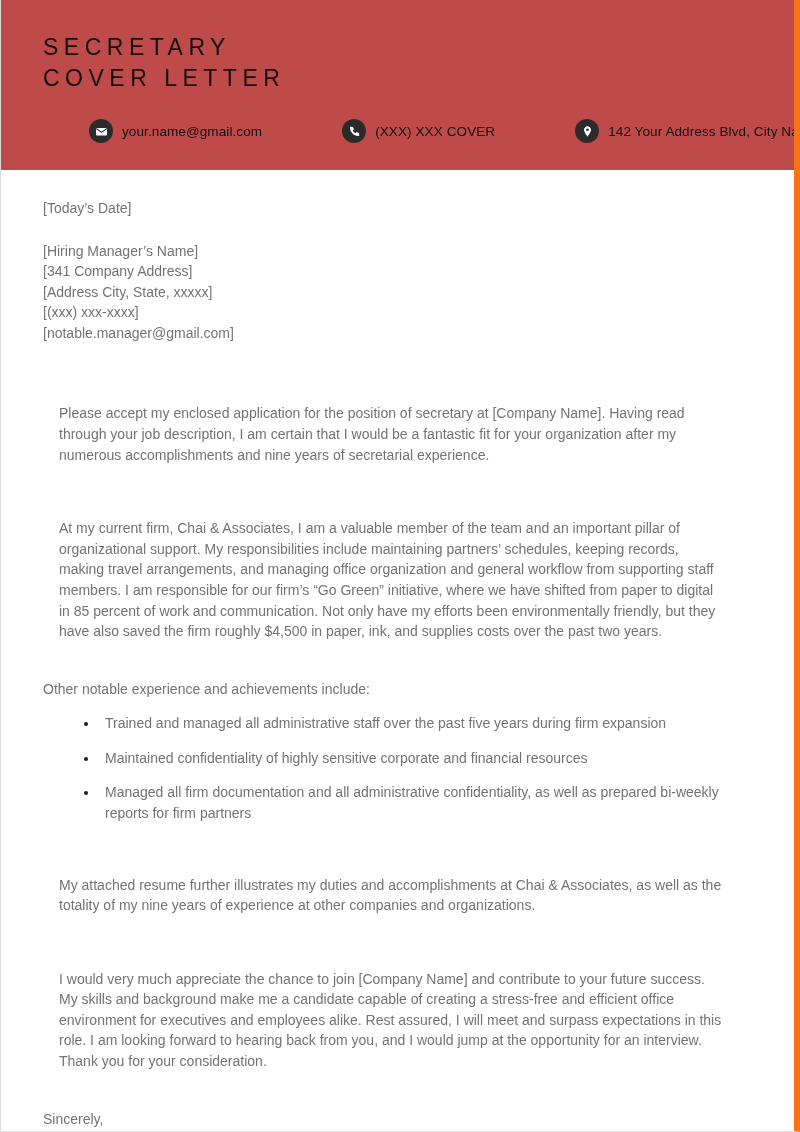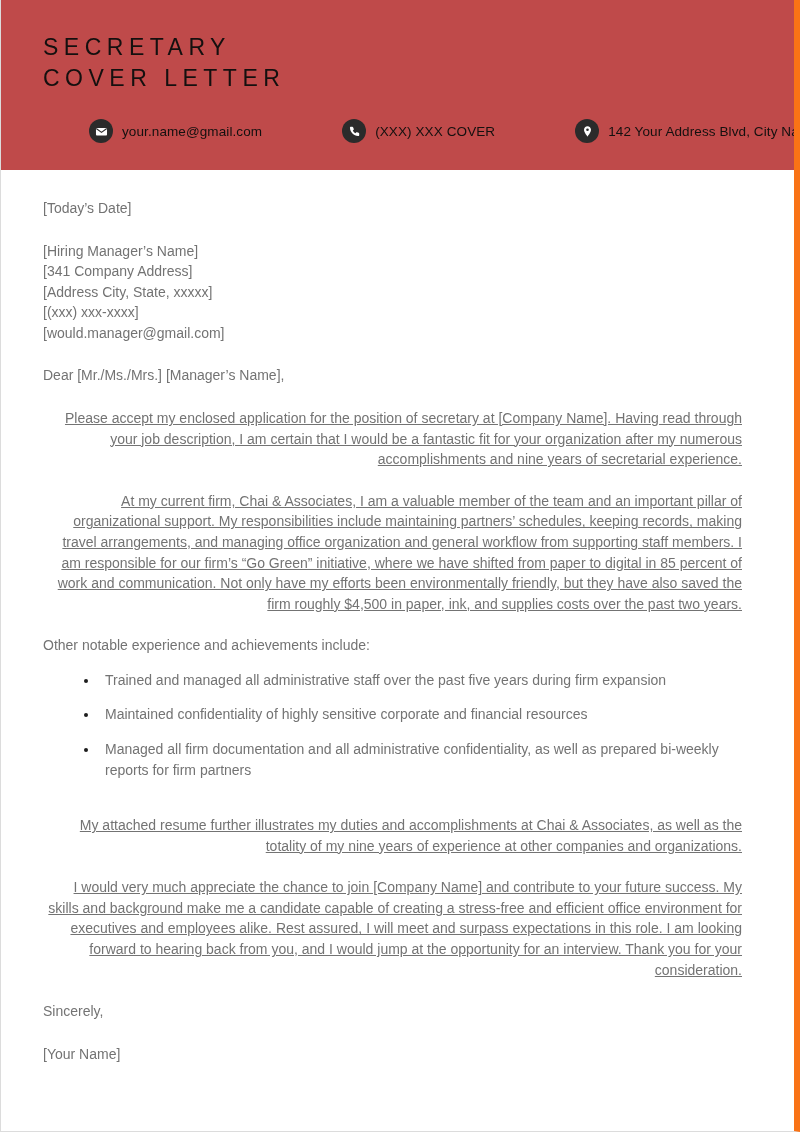--- a/index.html
+++ b/index.html
@@ -82,23 +82,22 @@
   }
 
   .block { margin-bottom: 0; }
 
   .spacer-lg { height: 22px; }
   .spacer-md { height: 21px; }
 
   .addr-line { white-space: nowrap; }
 
   p.para {
-    text-align: right;
-    margin: 0;
-    text-decoration: underline;
+    text-align: left;
+    margin: 16px;
   }
 
   ul.bullets {
     list-style: none;
     margin: 0;
     padding: 0;
   }
   ul.bullets li {
     position: relative;
     padding-left: 48px;
@@ -165,26 +164,25 @@
 
     <div class="block">[Today’s Date]</div>
 
     <div class="spacer-lg"></div>
 
     <div class="block">
       <div class="addr-line">[Hiring Manager’s Name]</div>
       <div class="addr-line">[341 Company Address]</div>
       <div class="addr-line">[Address City, State, xxxxx]</div>
       <div class="addr-line">[(xxx) xxx-xxxx]</div>
-      <div class="addr-line">[would.manager@gmail.com]</div>
+      <div class="addr-line">[notable.manager@gmail.com]</div>
     </div>
 
     <div class="spacer-lg"></div>
 
-    <div class="block">Dear [Mr./Ms./Mrs.] [Manager’s Name],</div>
 
     <div class="spacer-lg"></div>
 
     <p class="para">Please accept my enclosed application for the position of secretary at [Company Name]. Having read through your job description, I am certain that I would be a fantastic fit for your organization after my numerous accomplishments and nine years of secretarial experience.</p>
 
     <div class="spacer-md"></div>
 
     <p class="para">At my current firm, Chai &amp; Associates, I am a valuable member of the team and an important pillar of organizational support. My responsibilities include maintaining partners’ schedules, keeping records, making travel arrangements, and managing office organization and general workflow from supporting staff members. I am responsible for our firm’s “Go Green” initiative, where we have shifted from paper to digital in 85 percent of work and communication. Not only have my efforts been environmentally friendly, but they have also saved the firm roughly $4,500 in paper, ink, and supplies costs over the past two years.</p>
 
     <div class="spacer-md"></div>

